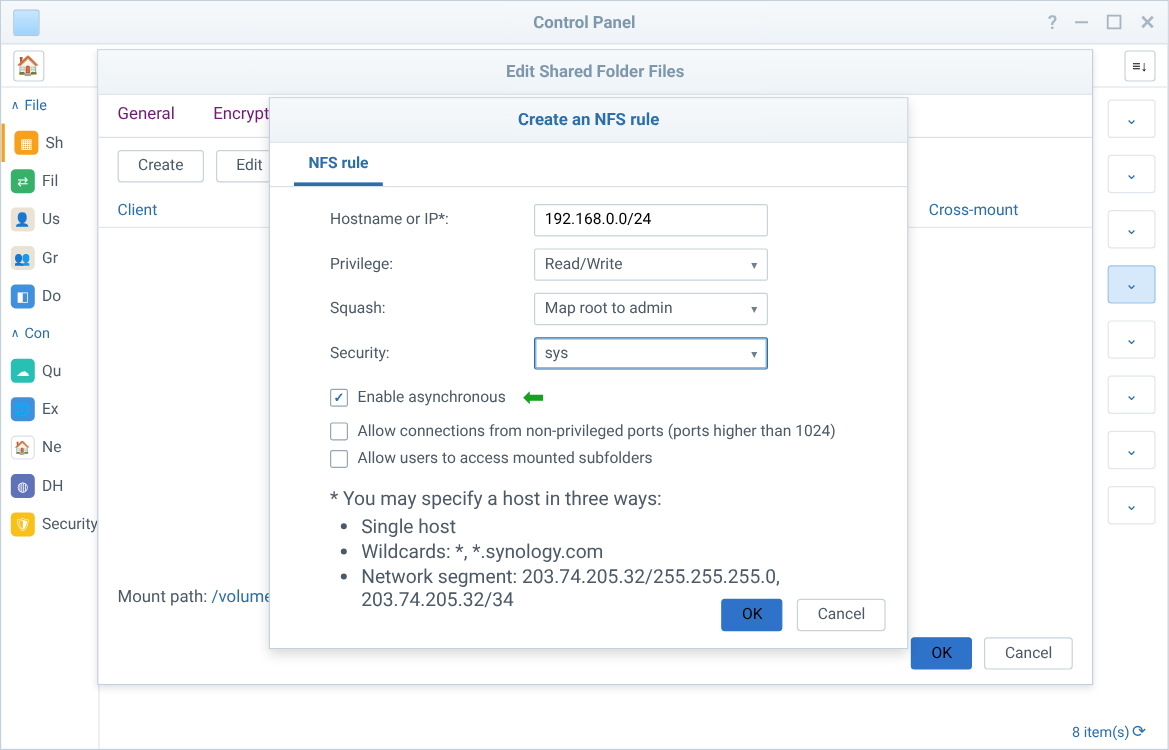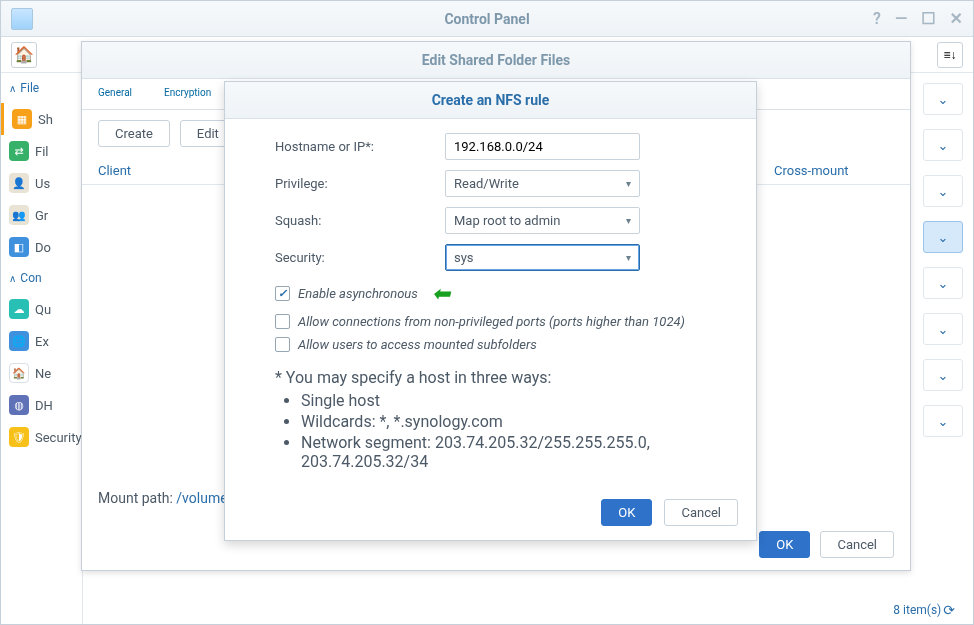--- a/index.html
+++ b/index.html
@@ -41,46 +41,46 @@
 .acc-row { height:32px; display:flex; align-items:center; justify-content:center; border:1px solid #e1e7ec; border-radius:3px; color:#2a6eaa; font-size:13px; }
 .acc-row.sel { background:#d6e9fb; border-color:#9bc4ea; }
 
 .footer-count { position:absolute; right:18px; bottom:8px; color:#2a6eaa; font-size:12px; display:flex; align-items:center; gap:2px;}
 .footer-count .reload { font-size:14px; }
 
 
 .modal1 { position:absolute; left:80px; top:40px; width:830px; height:530px; background:#fff; border:1px solid #c5d0da; box-shadow:0 2px 6px rgba(0,0,0,0.12); }
 .modal1-title { text-align:center; color:#7d97ab; font-weight:700; font-size:14px; padding:10px 0; background:linear-gradient(#f6f9fb,#eef3f7); border-bottom:1px solid #d9e1e8; }
 .tabs { display:flex; border-bottom:1px solid #d9e1e8; }
-.tab { padding:8px 16px; font-size:10px; color:#0369a1; cursor:pointer; }
+.tab { padding:8px 16px; font-size:14px; color:#701a75; cursor:pointer; }
 .tab.active { border-bottom:3px solid #2a6eaa; color:#2a6eaa; font-weight:600; }
 .m1-toolbar { display:flex; gap:10px; padding:10px 16px; }
 .btn { border:1px solid #c8d2db; background:#fff; border-radius:3px; padding:5px 16px; font-size:13px; color:#4c5966; cursor:pointer; }
-.btn.primary { background:#2e73c9; border-color:#2e73c9; color:#ffffff; }
+.btn.primary { background:#2e73c9; border-color:#2e73c9; color:#000000; }
 .table-hdr { display:flex; padding:6px 16px; color:#2a6eaa; font-size:13px; border-bottom:1px solid #e1e7ec; }
 .col-client { flex:1; }
 .col-cross { width:120px; text-align:left; margin-left:auto; }
 .mountpath { position:absolute; left:16px; bottom:64px; font-size:14px; color:#4c5966; }
 .mountpath .path { color:#2a6eaa; }
 .m1-footer { position:absolute; right:16px; bottom:12px; display:flex; gap:10px; }
 
 
 .modal2 { position:absolute; left:223px; top:80px; width:533px; height:460px; background:#fff; border:1px solid #c5d0da; box-shadow:0 4px 10px rgba(0,0,0,0.16); z-index:30; }
 .modal2-title { text-align:center; color:#2a6eaa; font-weight:700; font-size:14px; padding:10px 0; background:linear-gradient(#f6f9fb,#eef3f7); border-bottom:1px solid #d9e1e8; }
 .subtabs { display:flex; border-bottom:1px solid #d9e1e8; padding-left:20px; }
 .subtab { padding:10px 12px 8px; font-size:13px; color:#2a6eaa; font-weight:700; border-bottom:3px solid #2a6eaa; }
 .form { padding:14px 26px 6px; font-size:13px; color:#4c5966;margin-left:24px; }
 .form-row { display:flex; align-items:center; margin-bottom:10px; }
 .form-row label { width:170px; }
 .form-row .ctl { flex:1; }
 .input { width:195px; border:1px solid #c8d2db; padding:5px 8px; font-size:13px; border-radius:2px; }
 .select { width:195px; border:1px solid #c8d2db; padding:5px 8px; font-size:13px; border-radius:2px; display:flex; justify-content:space-between; align-items:center; background:#fff; cursor:pointer; }
 .select .caret { color:#6c818f; font-size:10px; }
 .select.focused { border-color:#2a6eaa; box-shadow:0 0 0 1px #6aa4e6 inset; }
-.check-row { display:flex; align-items:center; gap:8px; margin-bottom:8px;font-style:italic; }
+.check-row { display:flex; align-items:center; gap:8px; margin-bottom:8px; }
 .cbx { width:15px; height:15px; border:1px solid #96a6b3; border-radius:2px; display:inline-flex; align-items:center; justify-content:center; background:#fff; font-size:11px; color:#2a6eaa; }
 .cbx.checked { color:#2a6eaa; }
 .cbx.checked::after { content:"✓"; font-weight:bold; }
 .arrow { color:#18a021; font-size:22px; margin-left:6px; }
 .hint { margin-top:16px; font-size:16px; color:#4c5966; }
 .hint ul { padding-left:26px; margin-top:4px; }
 .hint li { margin-bottom:2px; }
 .m2-footer { position:absolute; right:18px; bottom:14px; display:flex; gap:12px; }
 </style>
 </head>
@@ -211,20 +211,23 @@
     <span>Mount path: </span><span class="path">/volume</span>
   </div>
   <div class="m1-footer">
     <button class="btn primary">OK</button>
     <button class="btn">Cancel</button>
   </div>
 </div>
 
 <div class="modal2">
   <div class="modal2-title">Create an NFS rule</div>
+  <div class="subtabs">
+    <div class="subtab">NFS rule</div>
+  </div>
   <div class="form">
     <div class="form-row">
       <label>Hostname or IP*:</label>
       <div class="ctl"><input class="input" value="192.168.0.0/24" style=""></div>
     </div>
     <div class="form-row">
       <label>Privilege:</label>
       <div class="ctl">
         <div class="select">
           <span>Read/Write</span>

